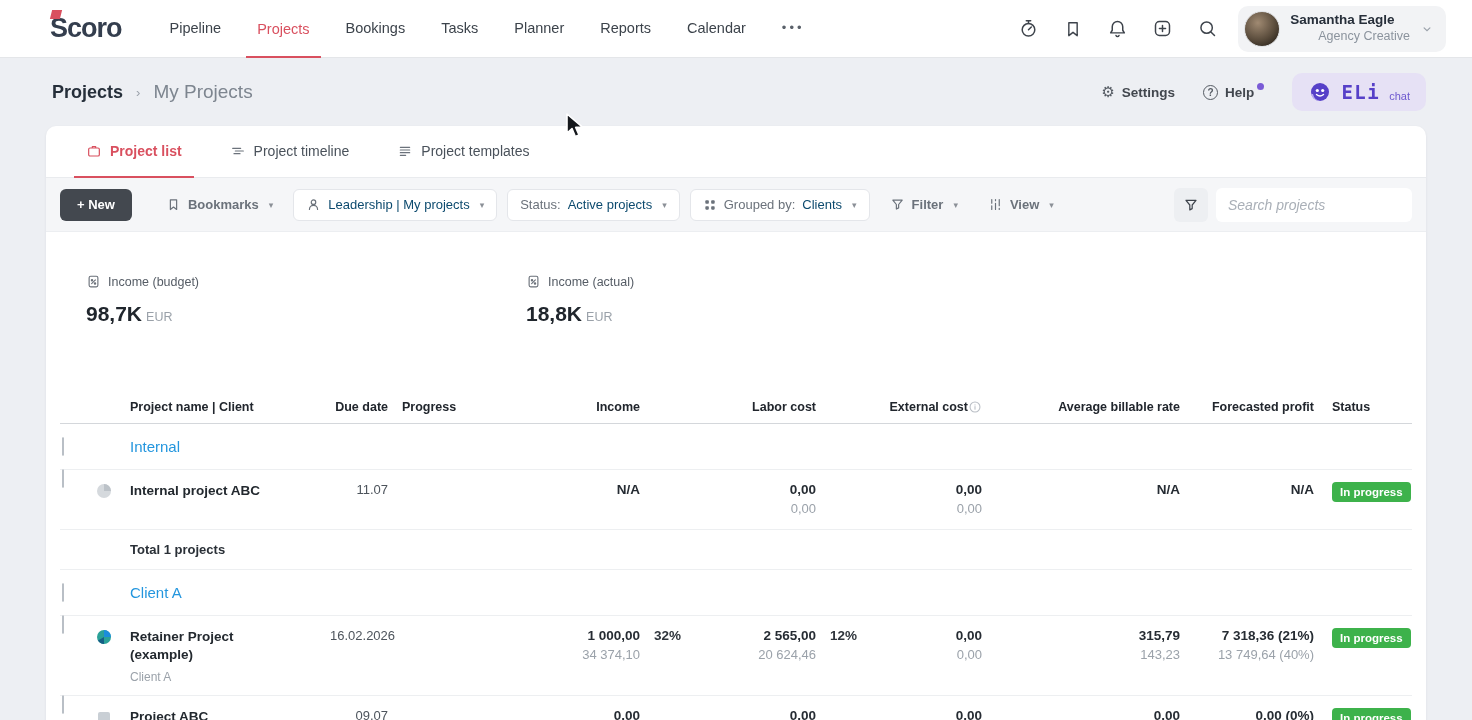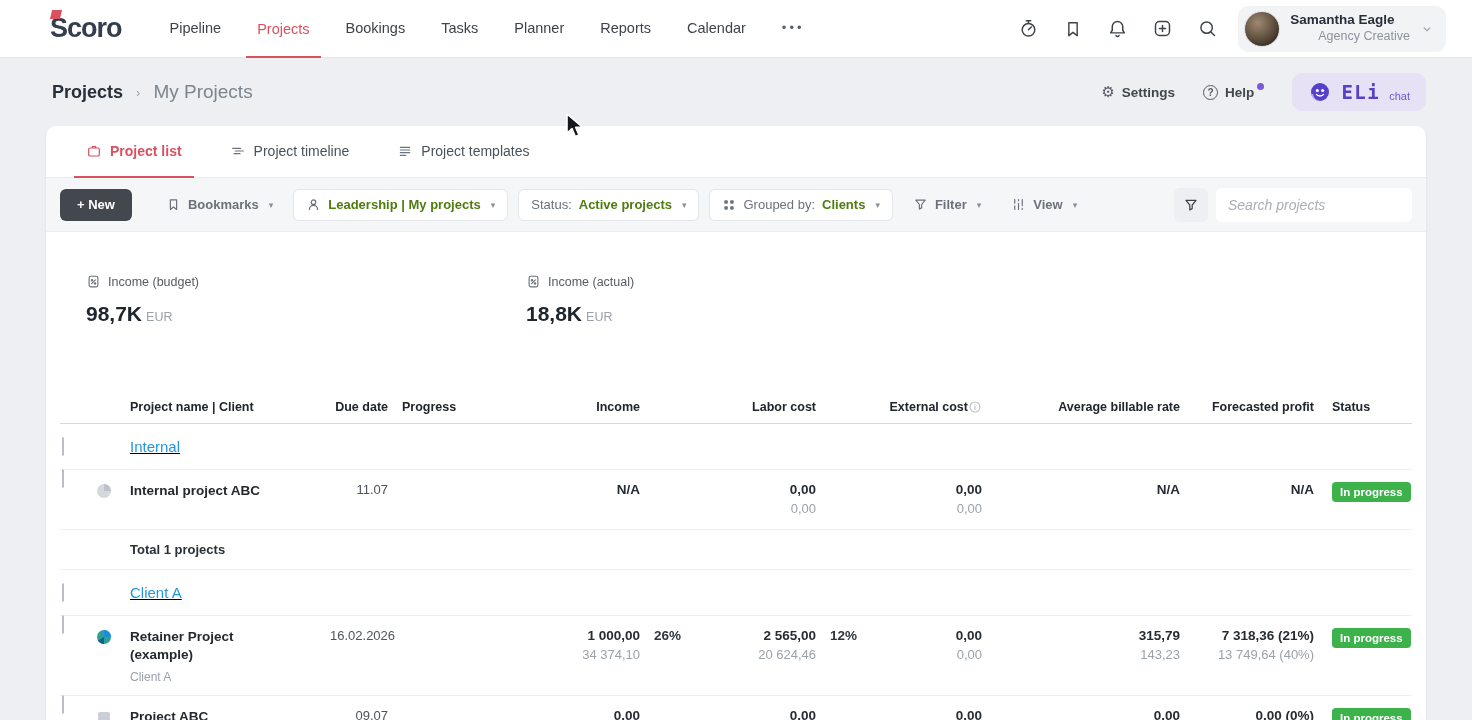--- a/index.html
+++ b/index.html
@@ -55,21 +55,21 @@
 
   
   .toolbar { display:flex; align-items:center; height:54px; background:#f5f6f8; padding:0 14px; gap:10px;
              border-bottom:1px solid #eceef1; }
   .btn-new { background:#43484f; color:#fff; font-size:13px; font-weight:700; border:none; border-radius:6px;
              height:32px; padding:0 17px; display:flex; align-items:center; cursor:pointer; margin-right:14px; }
   .tb-ghost { display:flex; align-items:center; gap:7px; font-size:13px; font-weight:600; color:#6b727b;
               padding:0 10px; height:32px; cursor:pointer; }
   .pill { display:flex; align-items:center; gap:7px; background:#fff; border:1px solid #e4e6ea; border-radius:6px;
           height:32px; padding:0 12px; font-size:13px; color:#6b727b; cursor:pointer; white-space:nowrap; }
-  .pill b { color:#4d7c0f; font-weight:700; }
+  .pill b { color:#0c4a6e; font-weight:400; }
   .caret { font-size:9px; color:#8b9097; margin-left:3px; }
   .search-wrap { margin-left:auto; display:flex; align-items:center; gap:8px; }
   .funnel-btn { width:34px; height:34px; background:#edeff2; border-radius:6px; display:flex;
                 align-items:center; justify-content:center; cursor:pointer; }
   .search-input { width:196px; height:34px; border:none; border-radius:6px; background:#fff; padding:0 12px;
                   font-size:14px; color:#3a4149; outline:none; font-family:inherit;font-style:italic; }
   .search-input::placeholder { color:#a9afb7; }
 
   
   .kpis { display:flex; height:158px; padding:42px 0 0 40px; }
@@ -87,21 +87,21 @@
           align-items:start; border-bottom:1px solid #edeff1; }
   .thead { height:34px; align-items:center; font-size:12.5px; font-weight:700; color:#21262d;
            border-bottom:1px solid #d4d7db; }
   .h { white-space:nowrap; }
   .right { text-align:right; }
   .h-ext { display:flex; justify-content:flex-end; align-items:center; }
   .h-status { padding-left:18px; }
   .h-prog { padding-left:14px; }
 
   .cb { width:16px; height:16px; border:1.5px solid #b9bfc6; border-radius:4px; background:#fff; cursor:pointer; }
-  .grow { min-height:46px; align-items:center;text-decoration:underline; }
+  .grow { min-height:46px; align-items:center; }
   .grow .cb { margin-left:2px; }
   .gname { grid-column:3 / span 11; font-size:15px; color:#2496de; font-weight:500; cursor:pointer; }
 
   .drow { min-height:60px; }
   .drow.tall { min-height:80px; }
   .cell { padding-top:12px; }
   .drow .cb { margin-top:12px; margin-left:2px; }
   .picon { padding-top:13px; }
   .pname { font-size:13.5px; font-weight:700; color:#23292f; max-width:152px; line-height:1.32; cursor:pointer; }
   .pclient { font-size:12px; color:#9ba2aa; margin-top:6px; }
@@ -421,21 +421,21 @@
           <div class="pclient">Client A</div>
         </span>
         <span class="cell due">16.02.2026</span>
         <span class="prog">
           <span class="bar"><span class="solid"></span><span class="hatch"></span></span>
         </span>
         <span class="cell right">
           <div class="v">1 000,00</div>
             <div class="s">34 374,10</div>
         </span>
-        <span class="cell pct">26%</span>
+        <span class="cell pct">32%</span>
         <span class="cell right">
           <div class="v">2 565,00</div>
             <div class="s">20 624,46</div>
         </span>
         <span class="cell pct">12%</span>
         <span class="cell right">
           <div class="v">0,00</div>
             <div class="s">0,00</div>
         </span>
         <span class="cell right">

